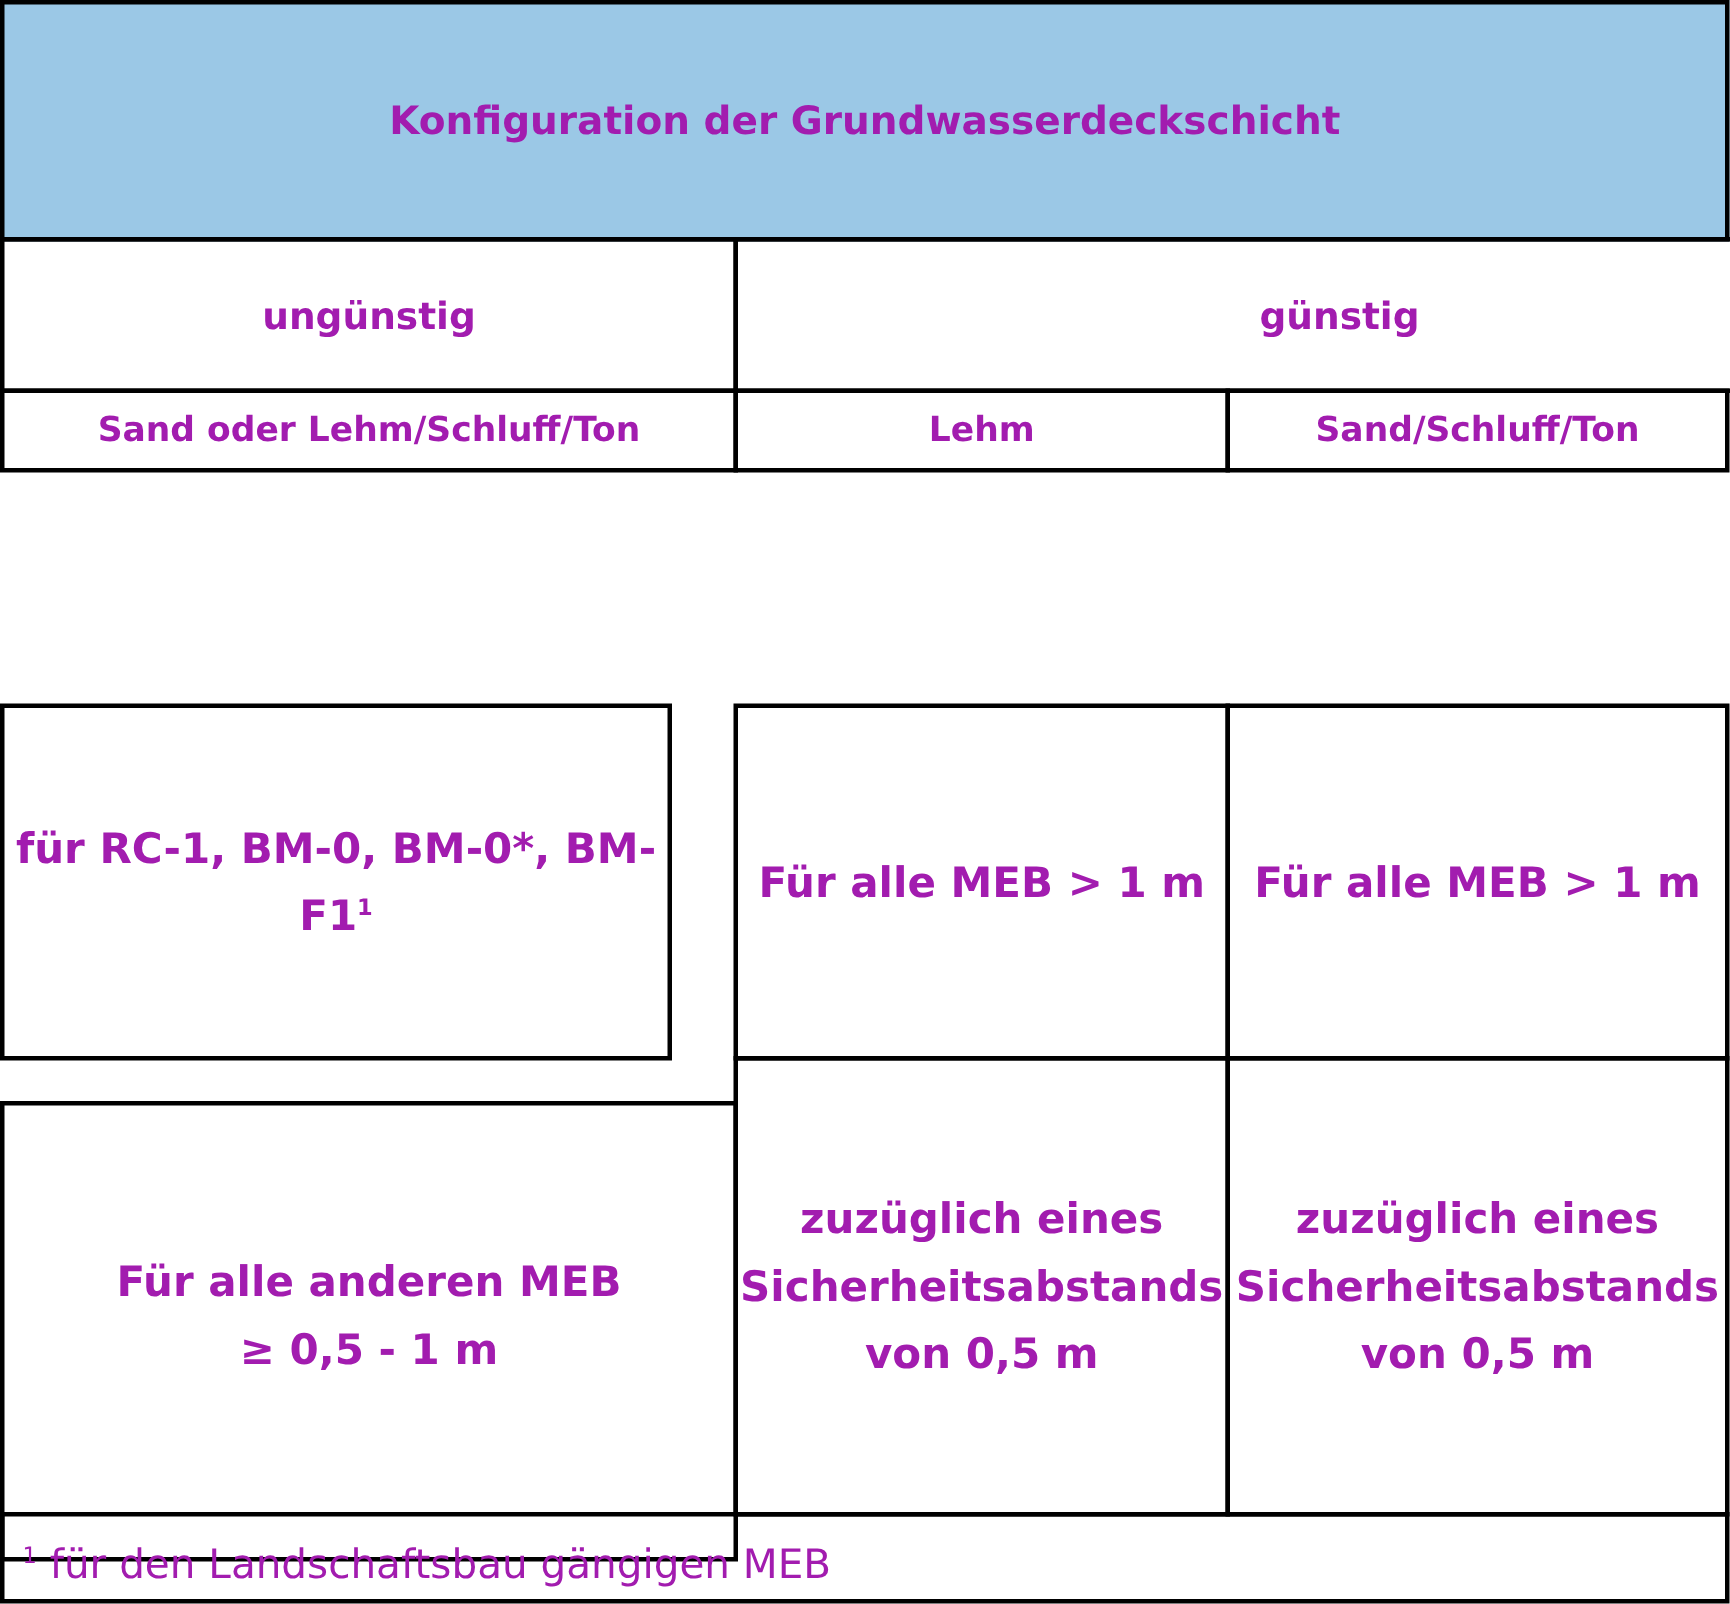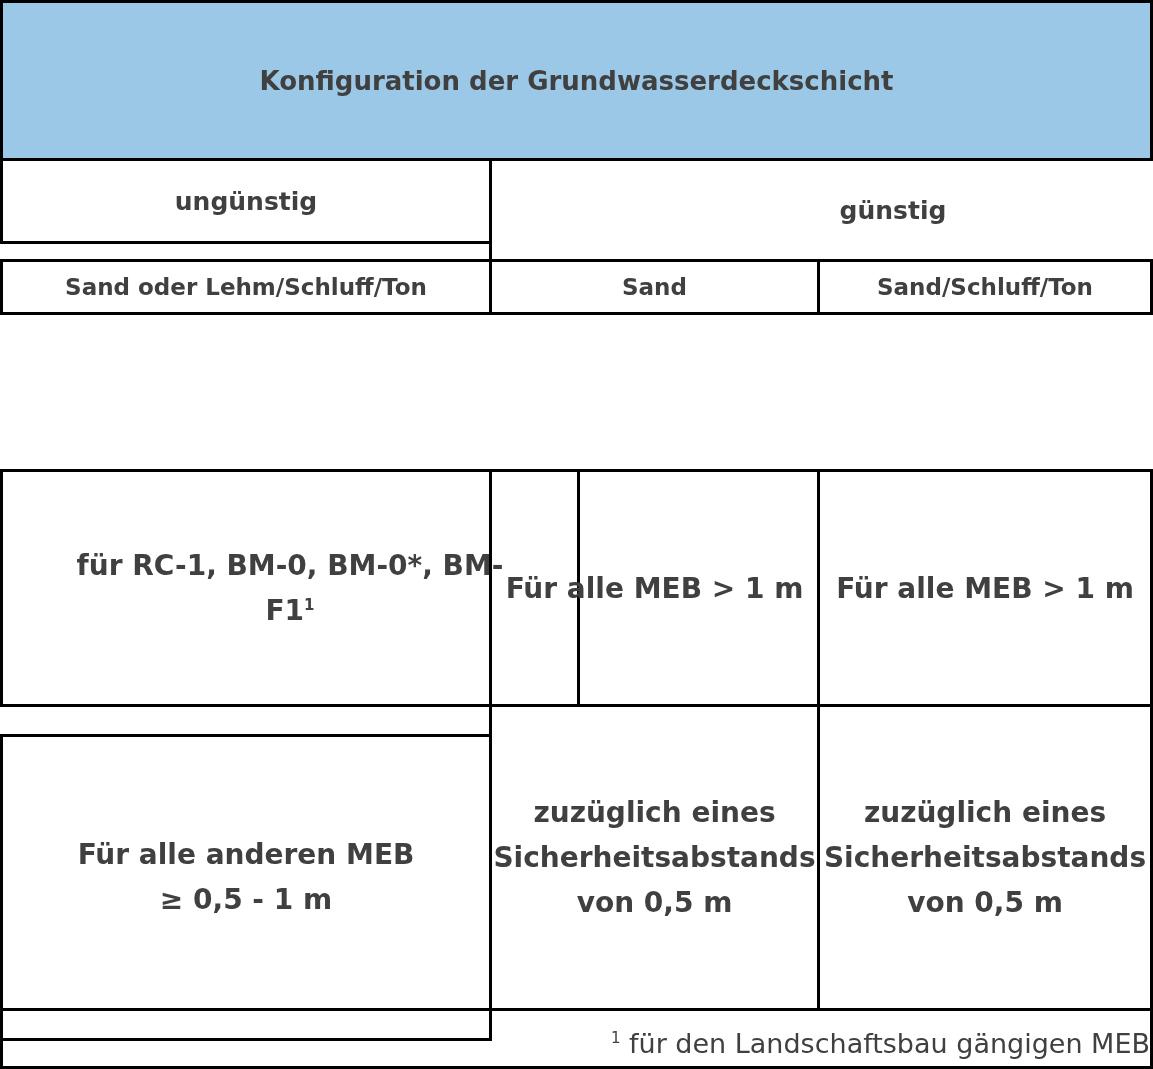--- a/index.html
+++ b/index.html
@@ -4,64 +4,64 @@
   <style>
     html, body { margin: 0; padding: 0; background: #ffffff; }
     body { width: 1153px; height: 1069px; overflow: hidden; font-family: "DejaVu Sans", sans-serif; }
     .tbl {
       position: absolute; left: 0; top: 0; width: 1153px; height: 1069px;
       box-sizing: border-box;
     }
     .cell {
       position: absolute; box-sizing: border-box;
       display: flex; align-items: center; justify-content: center;
-      text-align: center; color: #404040; font-weight: bold;
+      text-align: center; color: #a21caf; font-weight: bold;
       border: 3px solid #000;
     }
     .hdr { background: #9bc8e6; font-size: 26px; }
     .sub { background: #dbe6f6; font-size: 26px; }
     .f26 { font-size: 25px; }
     .f24 { font-size: 23px; justify-content: center; }
     .f28 { font-size: 28px; line-height: 45px; }
     .col { display: flex; flex-direction: column; align-items: center; }
     .sm { font-size: 23px; line-height: 40px; }
     sup { font-size: 15px; vertical-align: super; line-height: 0; }
     .foot {
-      justify-content: flex-end; font-weight: normal; font-size: 27px;
+      justify-content: flex-start; font-weight: normal; font-size: 27px;
       padding-left: 12px; padding-top: 10px;
     }
   </style>
 </head>
 <body>
 
 <div class="tbl">
 
   <div class="cell hdr" style="left:0; top:0; width:1153px; height:161px;">
     <span>Konfiguration der Grundwasserdeckschicht</span>
   </div>
 
-  <div class="cell f26" style="left:0; top:158px; width:492px; height:86px;">
+  <div class="cell f26" style="left:0; top:158px; width:492px; height:104px;">
     <span>ungünstig</span>
   </div>
   <div class="cell f26" style="left:489px; top:158px; width:768px; height:104px;padding-left:40px;">
     <span>günstig</span>
   </div>
 
   <div class="cell f24" style="left:0; top:259px; width:492px; height:56px;">
     <span>Sand oder Lehm/Schluff/Ton</span>
   </div>
   <div class="cell f24" style="left:489px; top:259px; width:331px; height:56px;">
-    <span>Sand</span>
+    <span>Lehm</span>
   </div>
   <div class="cell f24" style="left:817px; top:259px; width:336px; height:56px;">
     <span>Sand/Schluff/Ton</span>
   </div>
 
 
-  <div class="cell f28" style="left:0; top:469px; width:580px; height:238px;">
+  <div class="cell f28" style="left:0; top:469px; width:448px; height:238px;">
     <div class="col">
       <span>für RC-1, BM-0, BM-0*, BM-</span>
       <span><span>F1</span><sup>1</sup></span>
     </div>
   </div>
   <div class="cell f28" style="left:489px; top:469px; width:331px; height:238px;">
     <span>Für alle MEB &gt; 1 m</span>
   </div>
   <div class="cell f28" style="left:817px; top:469px; width:336px; height:238px;">
     <span>Für alle MEB &gt; 1 m</span>

